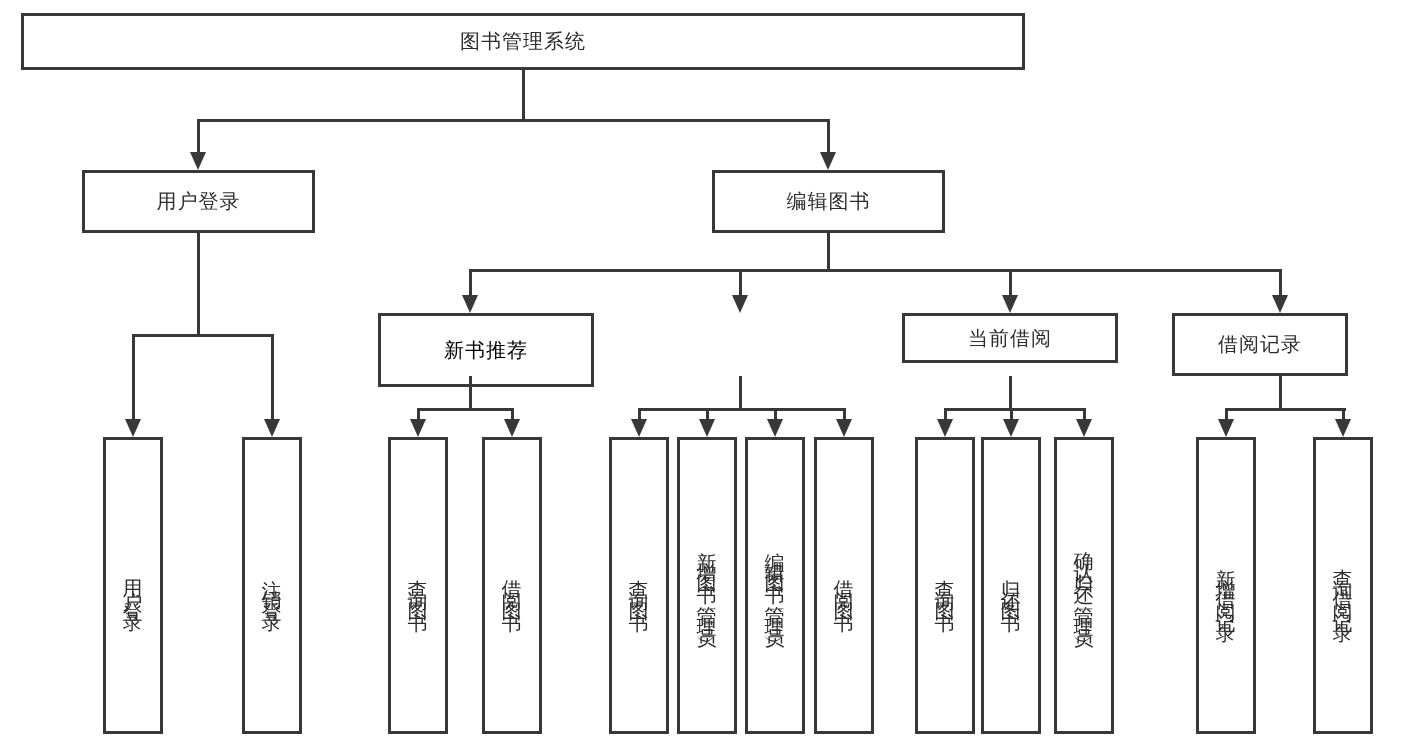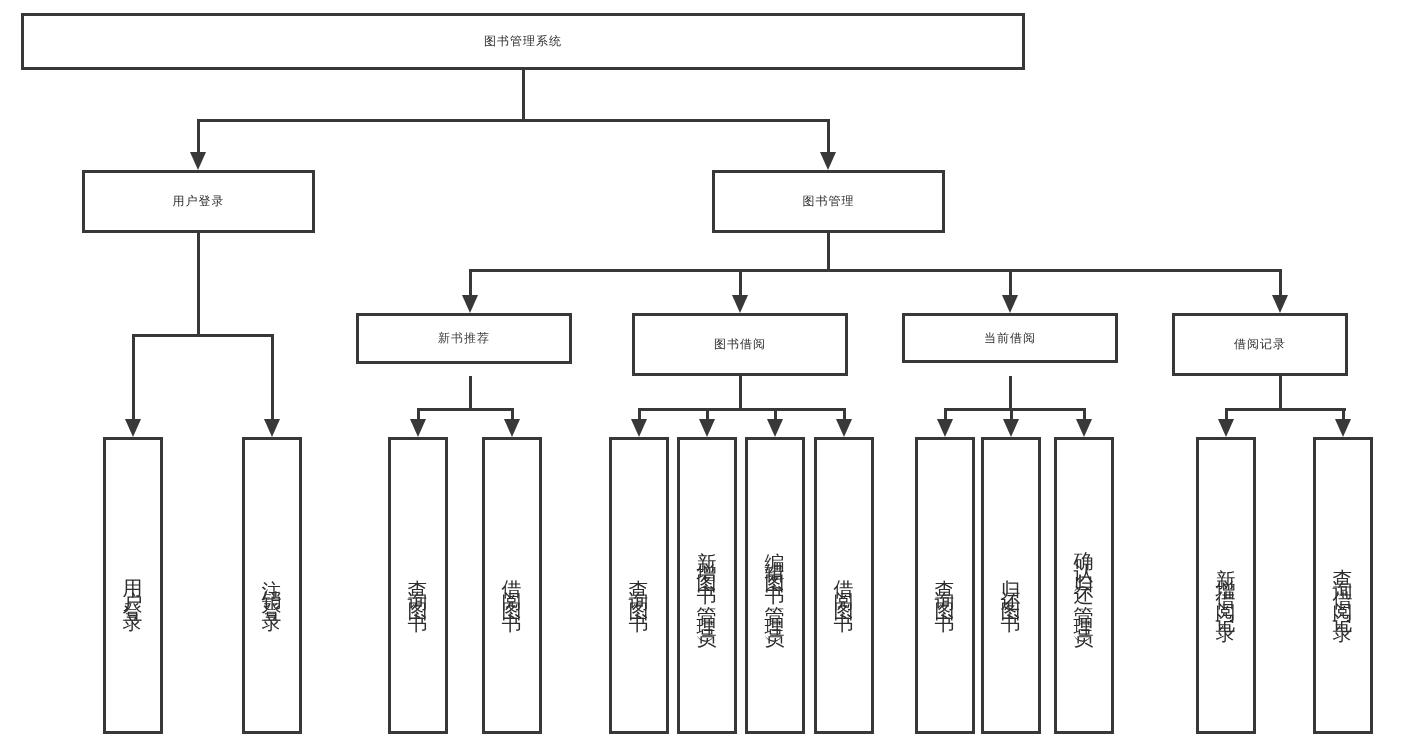--- a/index.html
+++ b/index.html
@@ -8,21 +8,21 @@
   .box{
     position:absolute;
     box-sizing:border-box;
     border:3px solid #383838;
     background:#ffffff;
     display:flex;
     align-items:center;
     justify-content:center;
     color:#2d2d2d;
   }
-  .hbox span{font-size:12px;letter-spacing:1px;white-space:nowrap;}
+  .hbox span{font-size:20px;letter-spacing:1px;white-space:nowrap;}
   .vbox span{
     writing-mode:vertical-rl;
     text-orientation:mixed;
     font-size:20px;
     letter-spacing:11px;
     line-height:1;
     white-space:nowrap;
   }
   .vline,.hline{position:absolute;background:#383838;}
   .arrowhead{
@@ -45,27 +45,24 @@
 <body>
 
 <div id="stage">
 <div class="box hbox" style="left: 21px; top: 13px; width: 1004px; height: 57px; border-color: rgb(56, 56, 56); color: rgb(45, 45, 45);">
       <span>图书管理系统</span>
     </div>
     <div class="box hbox" style="left: 82px; top: 170px; width: 233px; height: 63px; border-color: rgb(56, 56, 56); color: rgb(45, 45, 45);">
       <span>用户登录</span>
     </div>
     <div class="box hbox" style="left: 712px; top: 170px; width: 233px; height: 63px; border-color: rgb(56, 56, 56); color: rgb(45, 45, 45);">
-      <span>图书管理</span>
+      <span>编辑图书</span>
     </div>
-    <div class="box hbox" style="left: 356px; top: 313px; width: 216px; height: 51px; border-color: rgb(56, 56, 56); color: #404040;">
+    <div class="box hbox" style="left: 378px; top: 313px; width: 216px; height: 74px; border-color: rgb(56, 56, 56); color: #000000;">
       <span>新书推荐</span>
-    </div>
-    <div class="box hbox" style="left: 632px; top: 313px; width: 216px; height: 63px; border-color: rgb(56, 56, 56); color: rgb(45, 45, 45);">
-      <span>图书借阅</span>
     </div>
     <div class="box hbox" style="left: 902px; top: 313px; width: 216px; height: 50px; border-color: rgb(56, 56, 56); color: rgb(45, 45, 45);">
       <span>当前借阅</span>
     </div>
     <div class="box hbox" style="left: 1172px; top: 313px; width: 176px; height: 63px; border-color: rgb(56, 56, 56); color: rgb(45, 45, 45);">
       <span>借阅记录</span>
     </div>
     <div class="box vbox" style="left: 103px; top: 437px; width: 60px; height: 297px; border-color: rgb(56, 56, 56); color: rgb(45, 45, 45);">
       <span>用户登录</span>
     </div>

